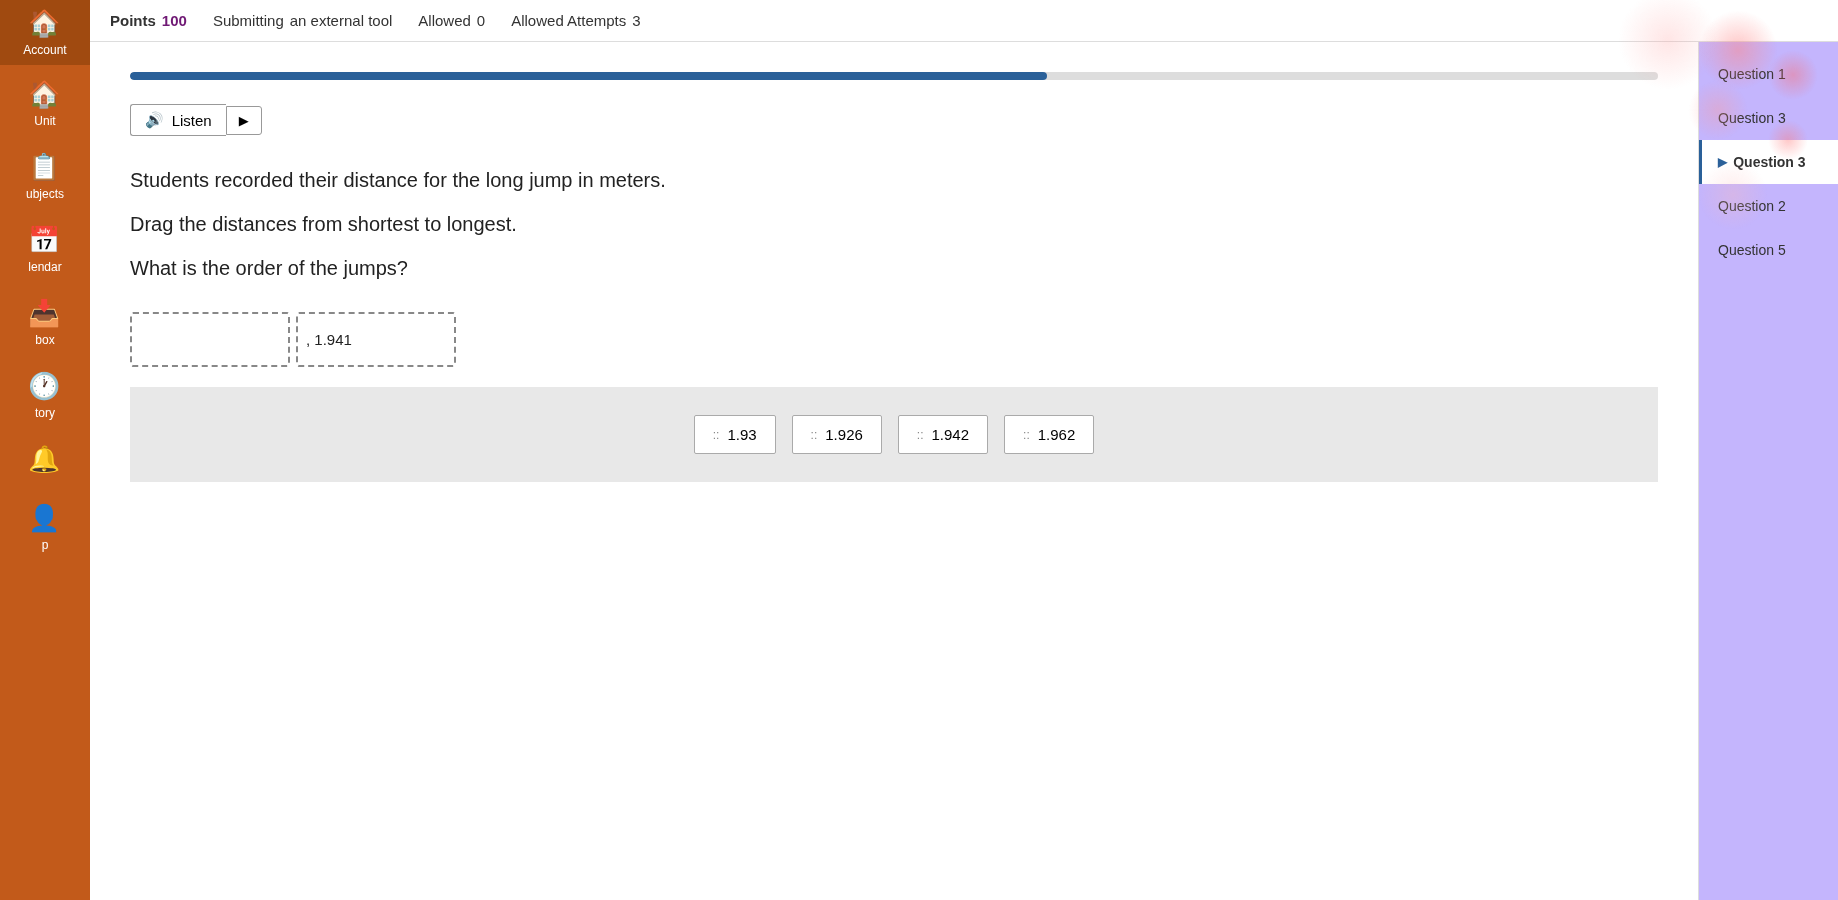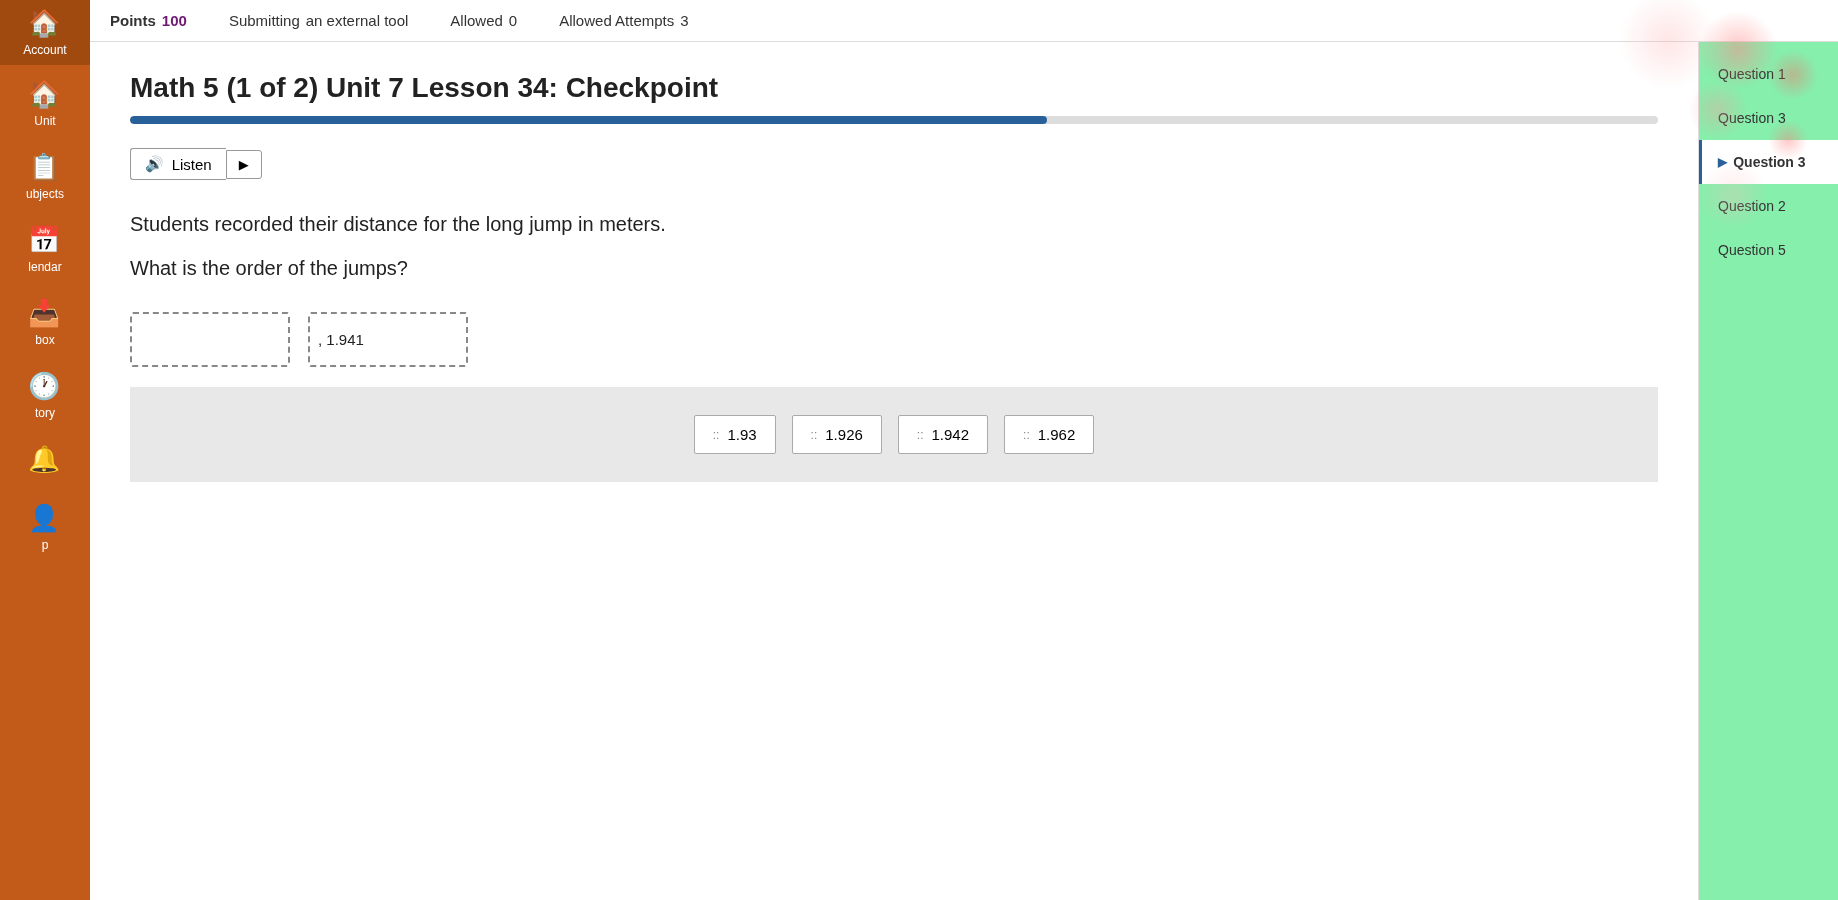--- a/index.html
+++ b/index.html
@@ -50,21 +50,21 @@
       overflow: hidden;
     }
 
     
     .top-bar {
       background: white;
       border-bottom: 1px solid #ddd;
       padding: 12px 20px;
       display: flex;
       align-items: center;
-      gap: 42px;
+      gap: 26px;
       font-size: 15px;
       color: #333;
       flex-shrink: 0;
     }
     .top-bar-points {
       display: flex;
       align-items: center;
       gap: 6px;
     }
     .top-bar-points .label { font-weight: bold; }
@@ -151,21 +151,21 @@
     .question-text {
       font-size: 20px;
       color: #222;
       line-height: 1.6;
       margin-bottom: 12px;
     }
 
     .drag-area {
       display: flex;
       align-items: center;
-      gap: 18px;
+      gap: 6px;
       margin-top: 28px;
       margin-bottom: 20px;
     }
     .drag-slot {
       width: 160px;
       height: 55px;
       border: 2px dashed #888;
       background: transparent;
       border-radius: 3px;
     }
@@ -202,21 +202,21 @@
       min-width: 80px;
     }
     .drag-handle {
       color: #888;
       font-size: 12px;
     }
 
     
     .question-nav {
       width: 140px;
-      background: #86efac;
+      background: #c4b5fd;
       border-left: 1px solid #ddd;
       display: flex;
       flex-direction: column;
       padding-top: 10px;
       flex-shrink: 0;
     }
     .question-nav-item {
       padding: 14px 16px;
       font-size: 14px;
       color: #333;
@@ -309,37 +309,37 @@
     <div class="top-bar-allowed">
       <span>Allowed Attempts</span>
       <span>3</span>
     </div>
   </div>
 
   <div class="content-area">
 
     <div class="quiz-panel">
 
-      <h1 class="quiz-title">Math 5 (1 of 2) Unit 7 Lesson 34: Checkpoint</h1>
 
       <div class="quiz-progress-bar">
         <div class="quiz-progress-fill"></div>
       </div>
 
       <div class="listen-bar">
         <button class="listen-btn">
           <span>🔊</span>
           <span>Listen</span>
         </button>
         <button class="listen-play-btn">
           <span>▶</span>
         </button>
       </div>
 
       <p class="question-text">Students recorded their distance for the long jump in meters.</p>
+      <p class="question-text">Drag the distances from shortest to longest.</p>
       <p class="question-text">What is the order of the jumps?</p>
 
       <div class="drag-area">
         <div class="drag-slot"></div>
         <div class="drag-slot filled">
           <span class="drag-slot-value">, 1.941</span>
         </div>
       </div>
 
       <div class="drag-items-area">

